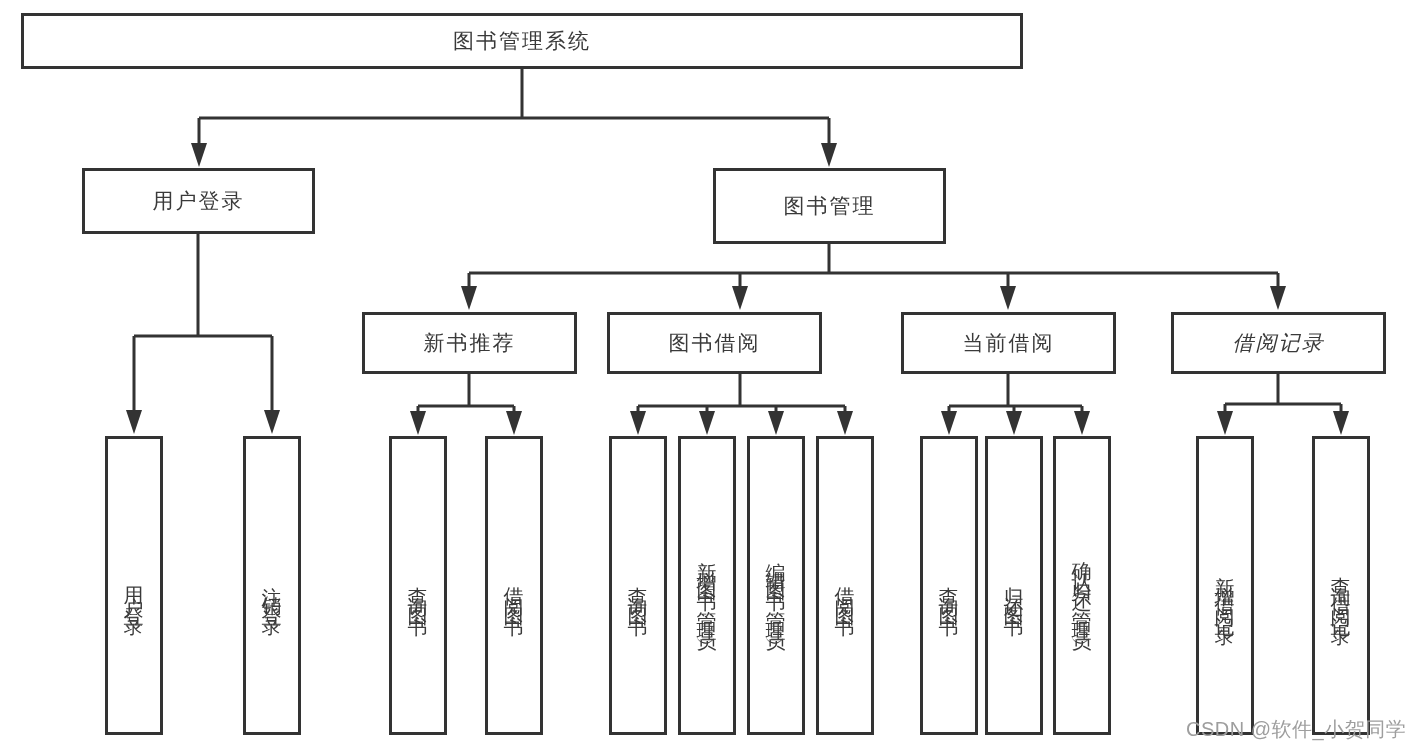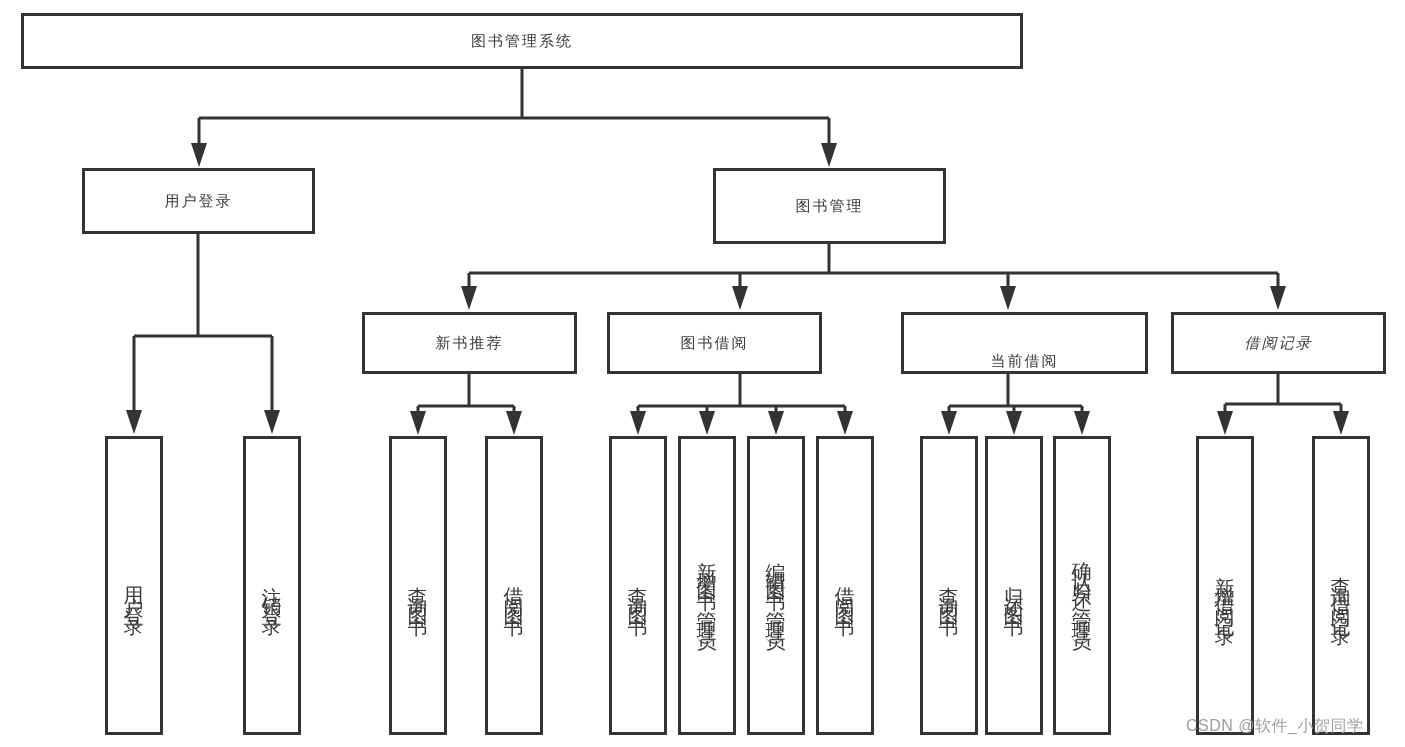--- a/index.html
+++ b/index.html
@@ -13,29 +13,29 @@
   .connectors { position:absolute; left:0; top:0; width:1405px; height:747px; }
   .connectors path   { stroke:var(--line,#333333); stroke-width:3; fill:none; }
   .connectors polygon{ fill:var(--line,#333333); }
 
   .node {
     position:absolute; background:#ffffff;
     border:3px solid var(--line,#333333);
     display:flex; align-items:center; justify-content:center;
     color:var(--text,#3a3a3a);
   }
-  .h-label { font-size:15px; letter-spacing:2px; white-space:nowrap; }
+  .h-label { font-size:21px; letter-spacing:2px; white-space:nowrap; }
   .v-label {
     writing-mode:vertical-rl; text-orientation:mixed;
     font-size:20px; letter-spacing:10px; line-height:1;
     white-space:nowrap; margin-bottom:-10px;
   }
   .watermark {
     position:absolute; left:1186px; top:716px;
-    font-size:16px; letter-spacing:0.5px;
+    font-size:20px; letter-spacing:0.5px;
     color:var(--watermark,#9e9e9e); white-space:nowrap;
   }
 </style>
 </head>
 <body>
 
 <div class="canvas">
 
   <svg class="connectors" viewBox="0 0 1405 747" aria-hidden="true">
 
@@ -83,21 +83,21 @@
   <div class="node" style="left:713px;top:168px;width:233px;height:76px;">
     <span class="h-label">图书管理</span>
   </div>
 
   <div class="node" style="left:362px;top:312px;width:215px;height:62px;">
     <span class="h-label">新书推荐</span>
   </div>
   <div class="node" style="left:607px;top:312px;width:215px;height:62px;">
     <span class="h-label">图书借阅</span>
   </div>
-  <div class="node" style="left:901px;top:312px;width:247px;height:62px;align-items:flex-end;">
+  <div class="node" style="left:901px;top:312px;width:215px;height:62px;">
     <span class="h-label">当前借阅</span>
   </div>
   <div class="node" style="left:1171px;top:312px;width:215px;height:62px;font-style:italic;">
     <span class="h-label">借阅记录</span>
   </div>
 
   <div class="node" style="left:105px;top:436px;width:58px;height:299px;">
     <span class="v-label">用户登录</span>
   </div>
   <div class="node" style="left:243px;top:436px;width:58px;height:299px;">

